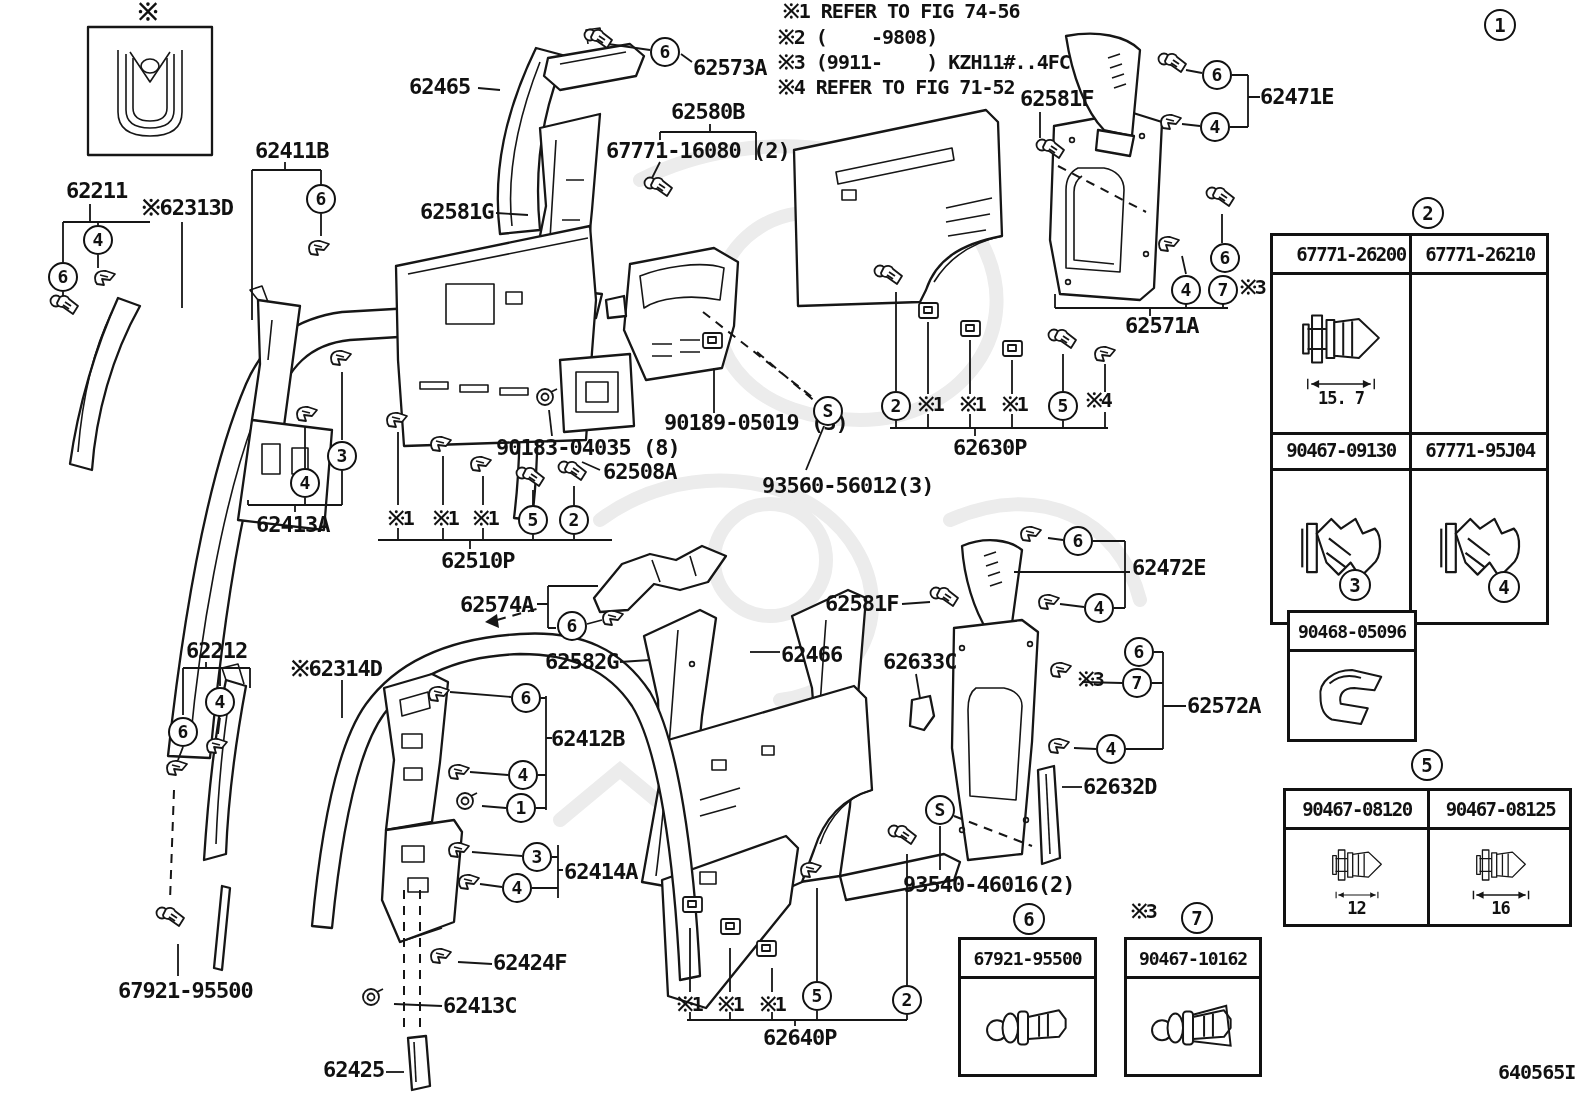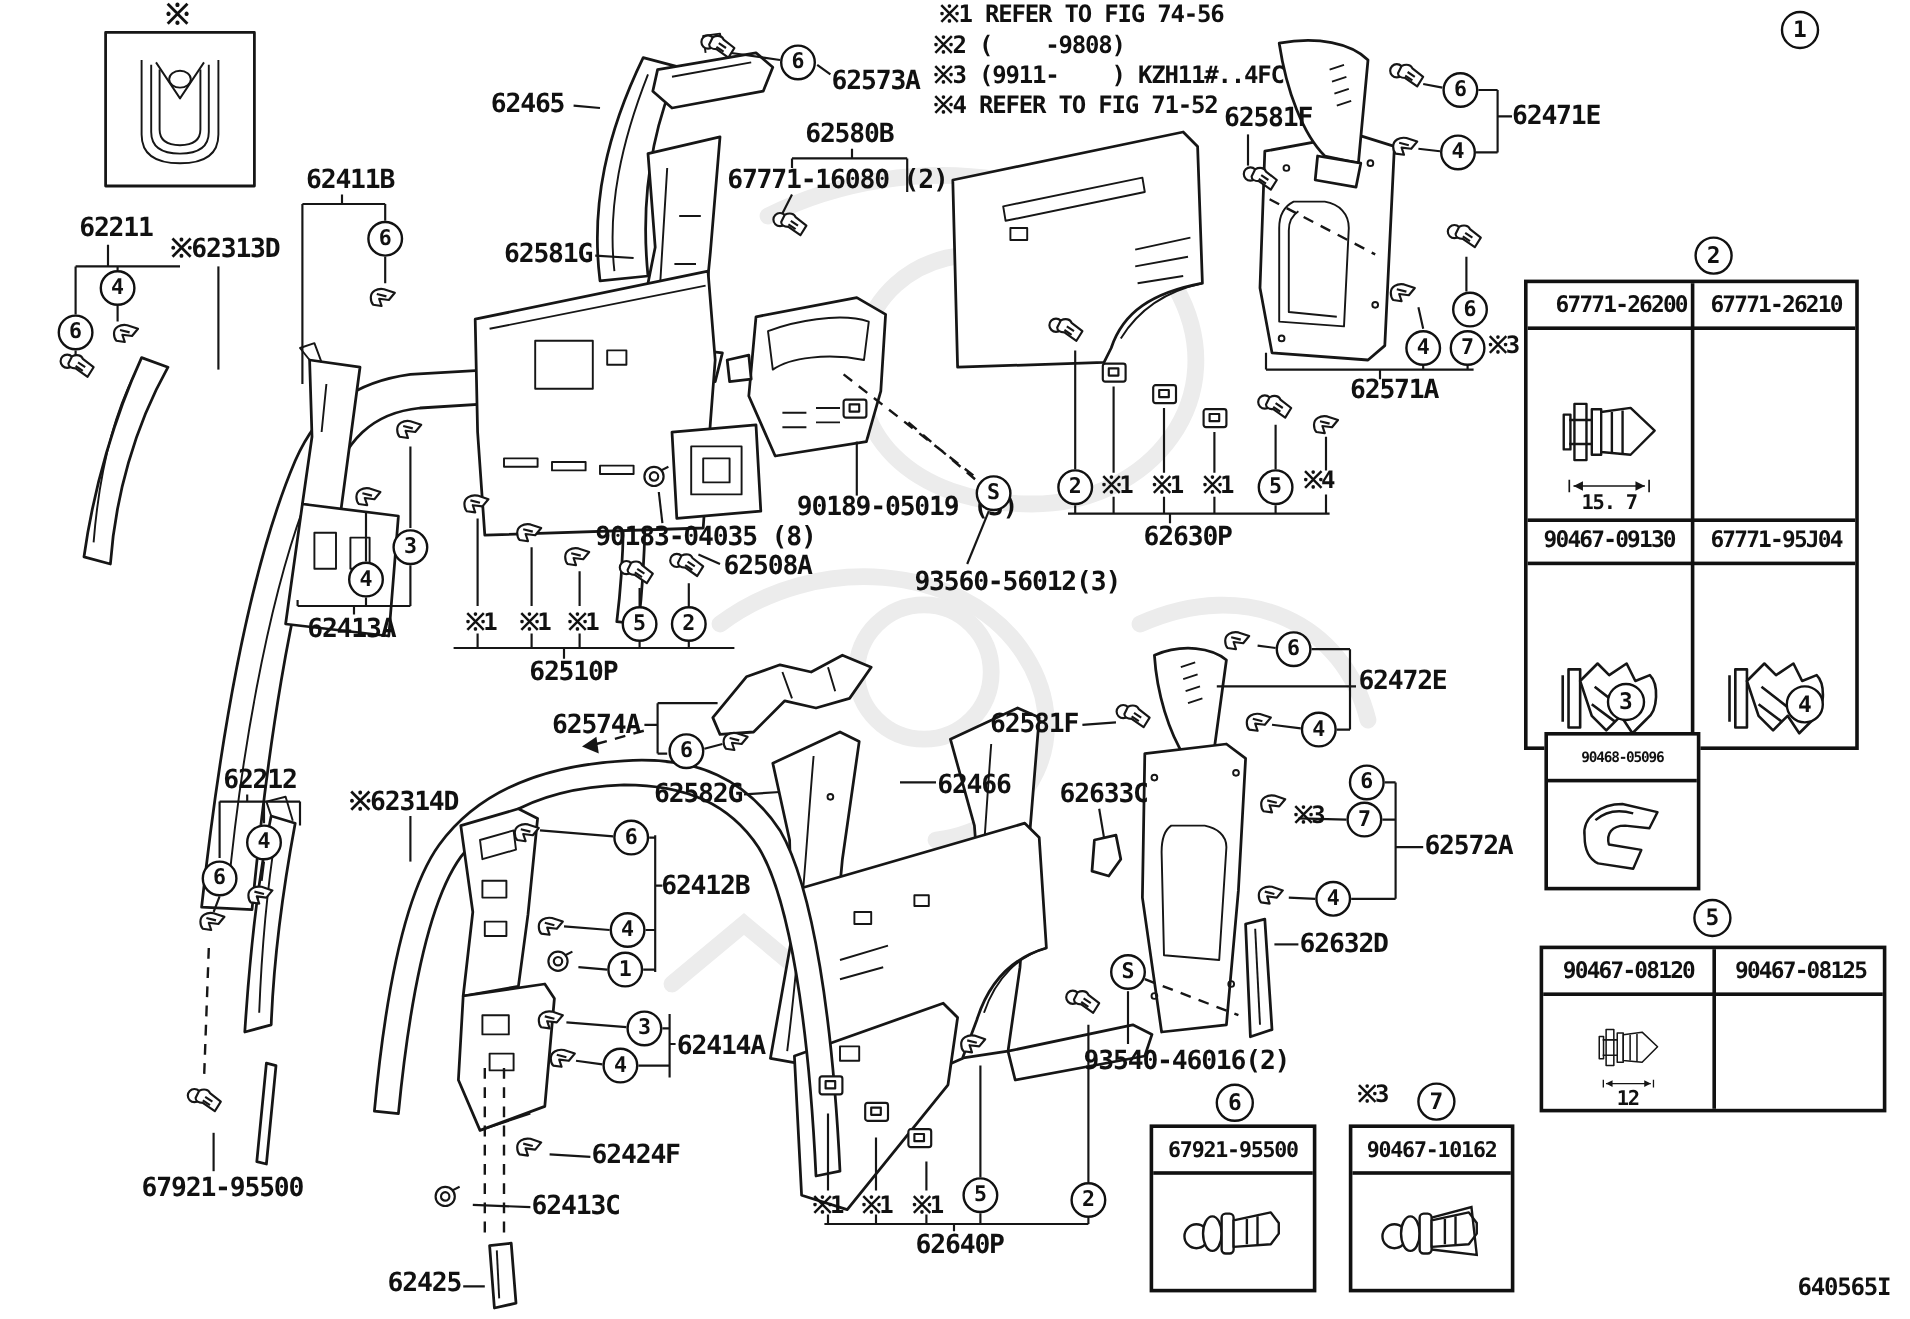--- a/index.html
+++ b/index.html
@@ -13,21 +13,21 @@
         background:#fff;font-weight:bold;font-size:18px;line-height:26px;text-align:center;box-sizing:border-box;}
   .cnum.hdr{width:32px;height:32px;font-size:19px;line-height:28px;}
   .refbox{position:absolute;border:3px solid #111;background:#fff;box-sizing:border-box;}
   .refhead{border-bottom:3px solid #111;height:36px;display:flex;align-items:center;justify-content:center;
            font-weight:bold;font-size:20px;letter-spacing:-1px;white-space:nowrap;}
   .reficon{display:flex;align-items:center;justify-content:center;flex-direction:column;}
   .vdiv{position:absolute;top:0;bottom:0;width:3px;background:#111;}
   .hdiv{position:absolute;left:0;right:0;height:3px;background:#111;}
   .cellhead{position:absolute;height:36px;display:flex;align-items:center;justify-content:center;
             font-weight:bold;font-size:19px;letter-spacing:-1.5px;white-space:nowrap;}
-  .cellicon{position:absolute;display:flex;flex-direction:column;align-items:center;justify-content:flex-end;}
+  .cellicon{position:absolute;display:flex;flex-direction:column;align-items:center;justify-content:center;}
   .dimtext{font-weight:bold;font-size:17px;letter-spacing:-1px;text-align:center;line-height:1;}
   svg .ln{stroke:#161616;stroke-width:1.8;fill:none;}
   svg .pt{stroke:#161616;stroke-width:2.3;fill:#fff;stroke-linejoin:round;}
   svg .ptn{stroke:#161616;stroke-width:1.6;fill:none;stroke-linejoin:round;}
   svg .dsh{stroke:#161616;stroke-width:2;fill:none;stroke-dasharray:9 7;}
   svg .wm{stroke:#ececec;stroke-width:14;fill:none;stroke-linecap:round;}
   svg .glyph{stroke:#161616;stroke-width:1.8;fill:#fff;stroke-linejoin:round;}
 </style>
 </head>
 <body>
@@ -434,21 +434,21 @@
   <div class="cellicon" style="left:139px;top:238px;width:136px;height:148px">
     <svg width="92" height="80" viewBox="0 0 76 64">
           <use href="#sym-grommetclip" class="glyph"></use>
         </svg>
   </div>
 </div>
 
 <div class="cnum hdr" style="left:1339px;top:569px">3</div>
 <div class="cnum hdr" style="left:1488px;top:571px">4</div>
 <div class="refbox" style="left:1287px;top:610px;width:130px;height:132px">
-  <div class="refhead" style="font-size:12px">90468-05096</div>
+  <div class="refhead" style="font-size:18px">90468-05096</div>
   <div class="reficon" style="height:90px">
     <svg width="86" height="72" viewBox="0 0 76 64">
           <use href="#sym-hookclip" class="glyph"></use>
         </svg>
   </div>
 </div>
 
 <div class="cnum hdr" style="left:1411px;top:749px">5</div>
 <div class="refbox" style="left:1283px;top:788px;width:289px;height:139px">
   <div class="vdiv" style="left:141px"></div>
@@ -459,20 +459,31 @@
     <svg width="80" height="50" viewBox="0 0 80 70">
           <use href="#sym-fastener" class="glyph"></use>
         </svg>
     <svg width="44" height="10" viewBox="0 0 80 12">
           <path d="M6,6 H74" stroke="#161616" stroke-width="2"></path>
           <path d="M6,6 l10,-5 v10 Z M74,6 l-10,-5 v10 Z" fill="#161616"></path>
           <path d="M2,0 V12 M78,0 V12" stroke="#161616" stroke-width="2"></path>
         </svg>
     <div class="dimtext">12</div>
   </div>
+  <div class="cellicon" style="left:144px;top:40px;width:141px;height:94px">
+    <svg width="80" height="50" viewBox="0 0 80 70">
+          <use href="#sym-fastener" class="glyph"></use>
+        </svg>
+    <svg width="58" height="10" viewBox="0 0 80 12">
+          <path d="M6,6 H74" stroke="#161616" stroke-width="2"></path>
+          <path d="M6,6 l10,-5 v10 Z M74,6 l-10,-5 v10 Z" fill="#161616"></path>
+          <path d="M2,0 V12 M78,0 V12" stroke="#161616" stroke-width="2"></path>
+        </svg>
+    <div class="dimtext">16</div>
+  </div>
 </div>
 
 <div class="cnum hdr" style="left:1013px;top:903px">6</div>
 <div class="refbox" style="left:958px;top:937px;width:139px;height:140px">
   <div class="refhead" style="font-size:18px">67921-95500</div>
   <div class="reficon" style="height:98px">
     <svg width="92" height="62" viewBox="0 0 80 56">
           <use href="#sym-pushpin" class="glyph"></use>
         </svg>
   </div>

